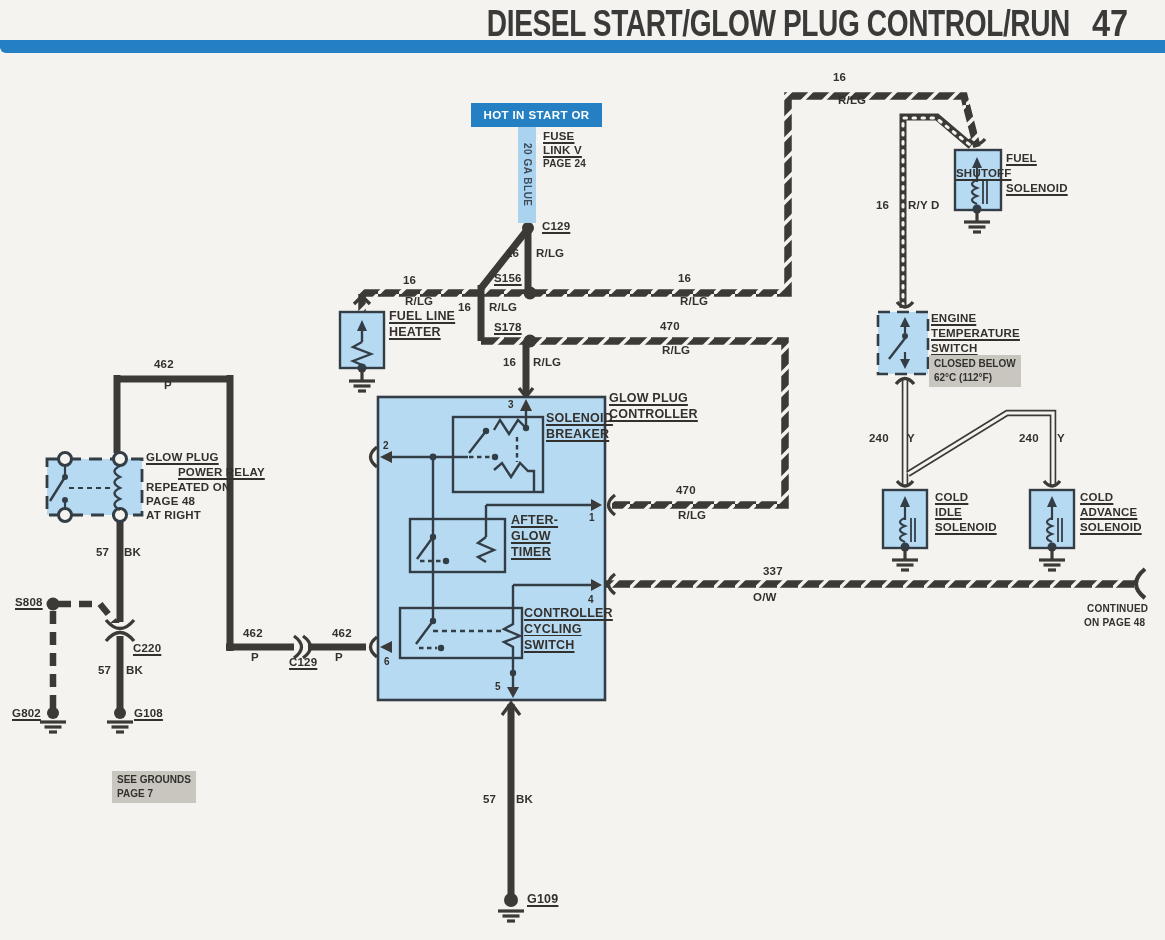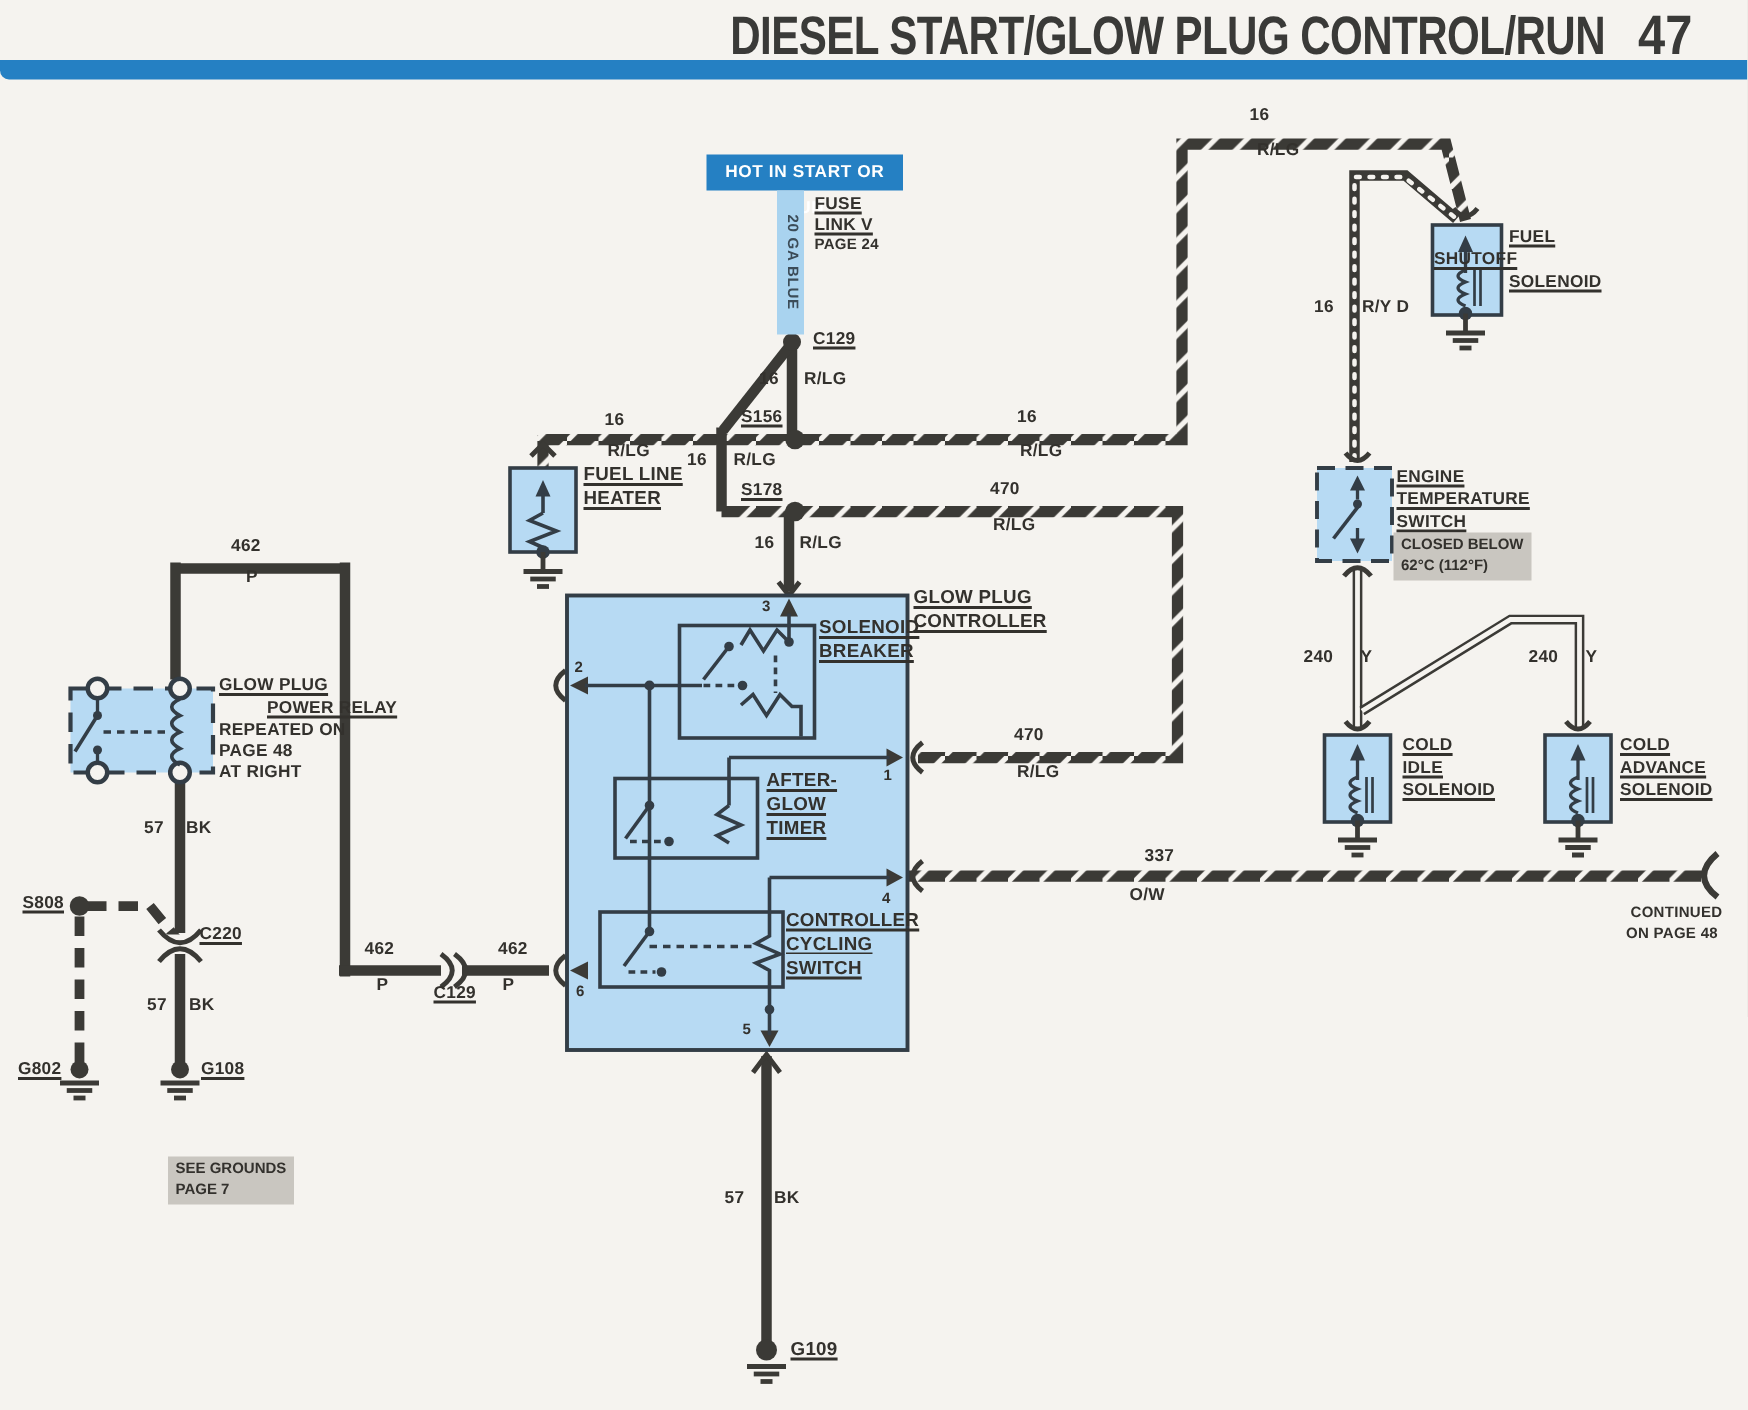--- a/index.html
+++ b/index.html
@@ -280,21 +280,21 @@
 
   <div class="lbl" style="left:676px;top:483px;">470</div>
   <div class="lbl" style="left:678px;top:508px;">R/LG</div>
   <div class="lbl" style="left:763px;top:564px;">337</div>
   <div class="lbl" style="left:753px;top:590px;">O/W</div>
 
   <div class="lbl" style="left:154px;top:357px;">462</div>
   <div class="lbl" style="left:164px;top:378px;">P</div>
   <div class="lbl" style="left:96px;top:545px;">57</div>
   <div class="lbl" style="left:124px;top:545px;">BK</div>
-  <div class="lbl u" style="left:133px;top:616px;">C220</div>
+  <div class="lbl u" style="left:133px;top:641px;">C220</div>
   <div class="lbl" style="left:98px;top:663px;">57</div>
   <div class="lbl" style="left:126px;top:663px;">BK</div>
   <div class="lbl u" style="left:15px;top:595px;">S808</div>
   <div class="lbl u" style="left:12px;top:706px;">G802</div>
   <div class="lbl u" style="left:134px;top:706px;">G108</div>
 
   <div class="lbl" style="left:243px;top:626px;">462</div>
   <div class="lbl" style="left:251px;top:650px;">P</div>
   <div class="lbl u" style="left:289px;top:655px;">C129</div>
   <div class="lbl" style="left:332px;top:626px;">462</div>

